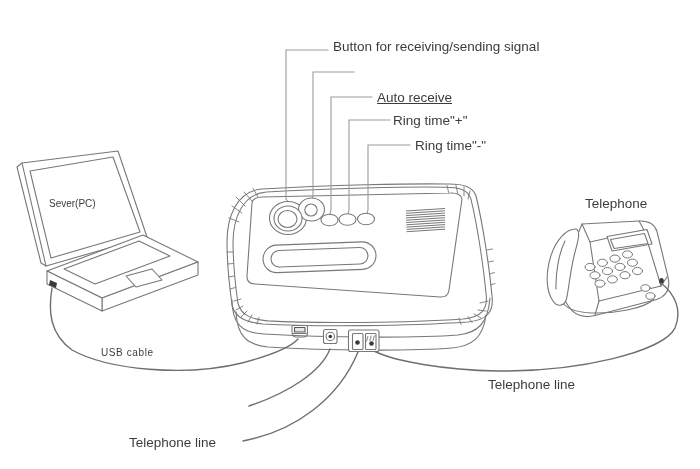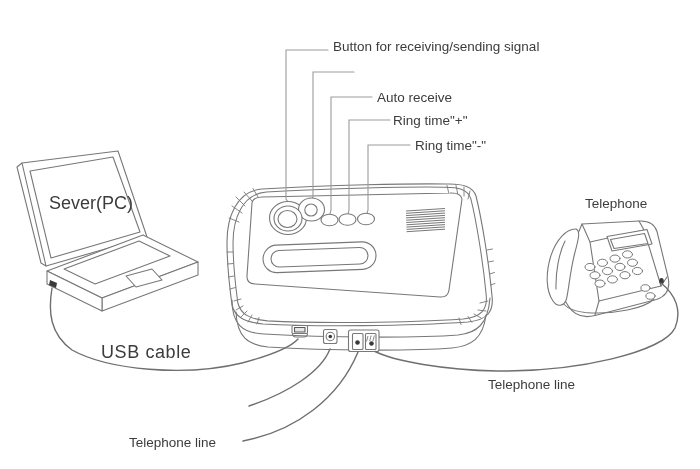--- a/index.html
+++ b/index.html
@@ -5,21 +5,21 @@
   html,body{margin:0;padding:0;background:#ffffff;}
   .stage{
     position:relative;width:700px;height:469px;background:#ffffff;overflow:hidden;
     font-family:"Liberation Sans",sans-serif;
     border-radius:16px;
   }
   .stage svg{position:absolute;left:0;top:0;}
   .label{
     position:absolute;color:#3c3c3c;font-size:13.5px;line-height:15px;white-space:nowrap;
   }
-  .label.big{font-size:18px;}
+  .label.big{font-size:10px;}
   .label.wide{letter-spacing:.6px;}
 </style>
 </head>
 <body>
 
 <div class="stage">
 
   <svg width="700" height="469" viewBox="0 0 700 469">
 
     <g fill="none" stroke-width="1.1" stroke-linejoin="round" stroke-linecap="round" stroke="#787878">
@@ -115,21 +115,21 @@
 
     <g fill="none" stroke-width="1.4" stroke-linecap="round" stroke="#6f6f6f">
       <path d="M52,288 C48,312 50,334 72,350 C108,370 185,377 242,363 C272,355 291,347 298,339"></path>
       <path d="M249,406 C288,393 321,372 330,349"></path>
       <path d="M243,441 C296,431 339,398 358,352"></path>
       <path d="M661,283 C676,295 682,311 675,328 C663,352 578,372 497,371 C444,370 394,361 375,351.5"></path>
     </g>
   </svg>
 
   <div class="label" style="left:333px;top:39px;">Button for receiving/sending signal</div>
-  <div class="label" style="left:377px;top:90px;">Auto receive</div>
+  <div class="label" style="left:377px;top:90px;text-decoration:underline;">Auto receive</div>
   <div class="label" style="left:393px;top:113px;">Ring time"+"</div>
   <div class="label" style="left:415px;top:138px;">Ring time"-"</div>
   <div class="label big" style="left:49px;top:196px;">Sever(PC)</div>
   <div class="label" style="left:585px;top:196px;">Telephone</div>
   <div class="label big wide" style="left:101px;top:345px;">USB cable</div>
   <div class="label" style="left:129px;top:435px;">Telephone line</div>
   <div class="label" style="left:488px;top:377px;">Telephone line</div>
 
 </div>
 

